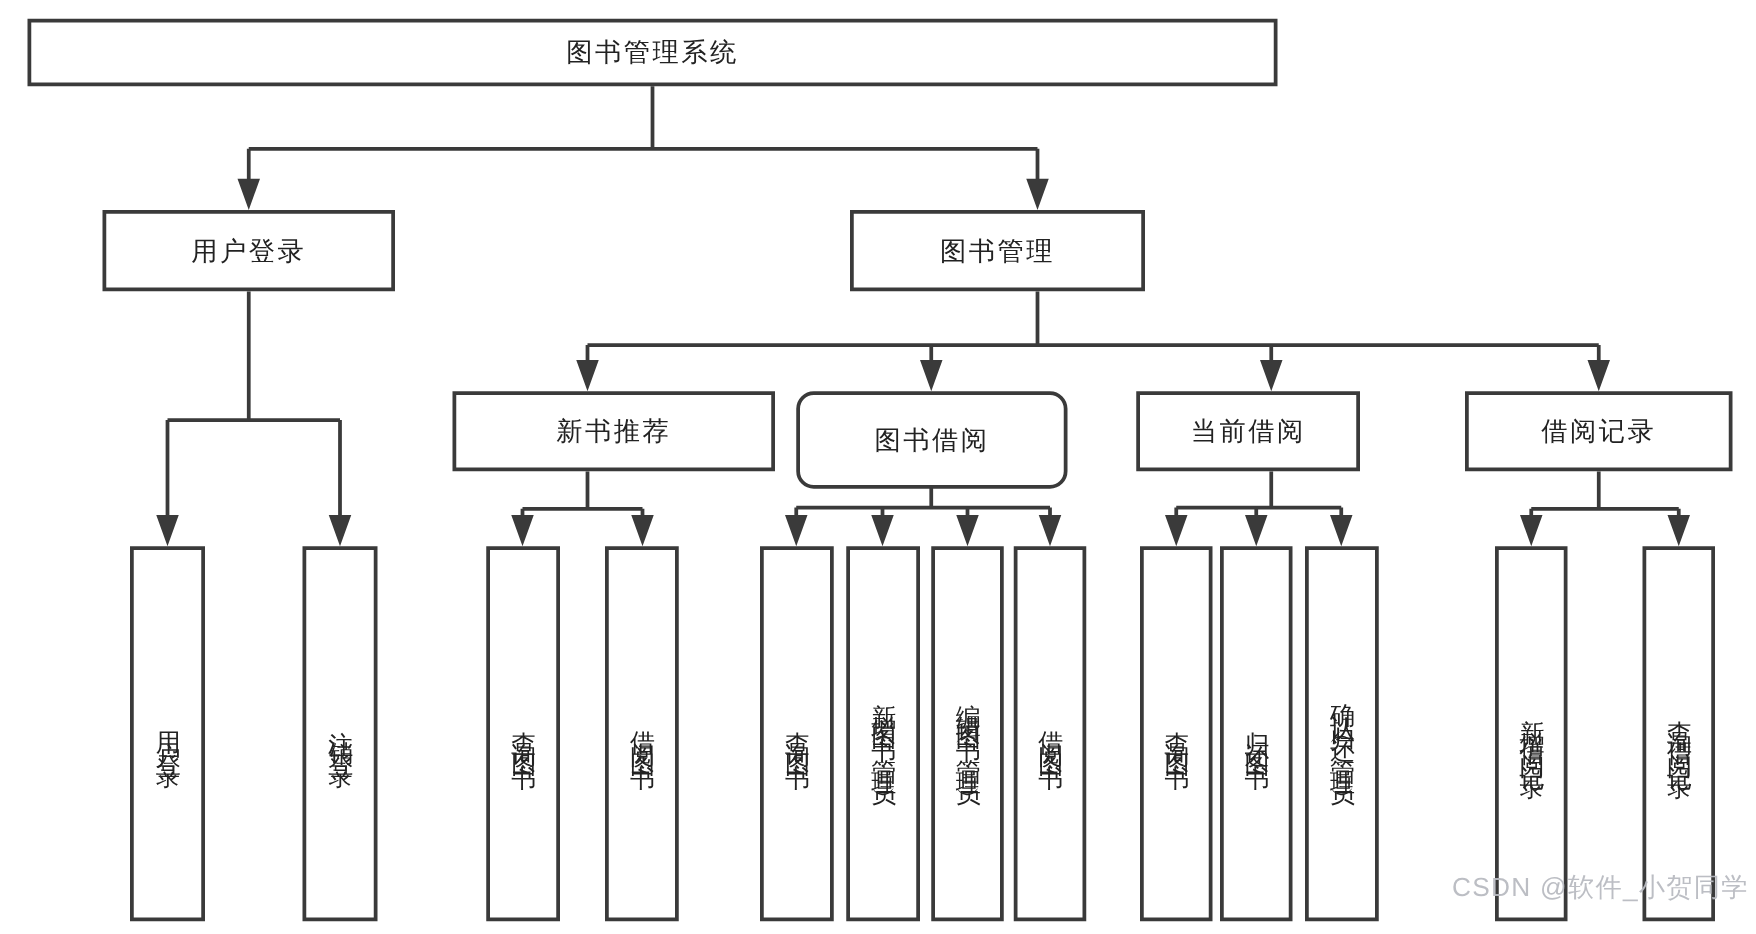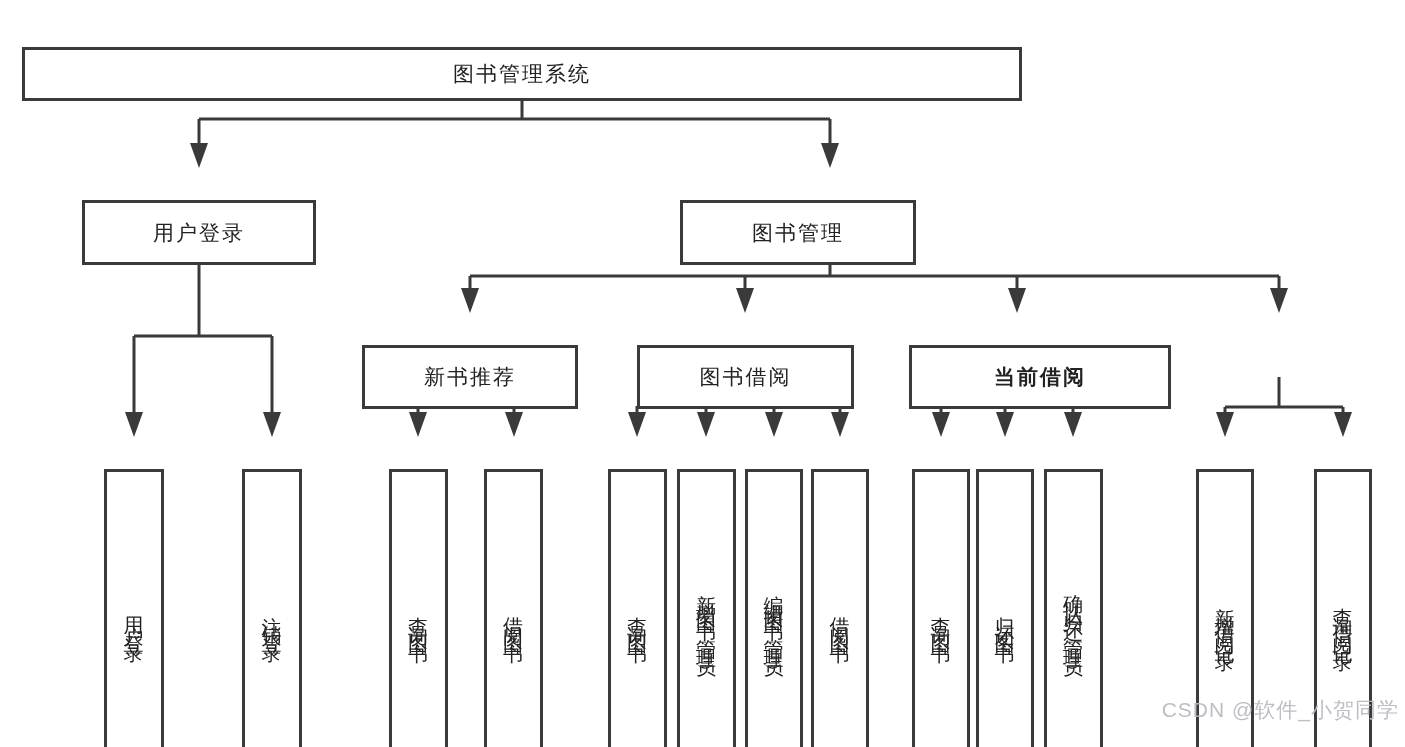--- a/index.html
+++ b/index.html
@@ -15,41 +15,40 @@
     position:absolute;left:0;top:0;width:1405px;height:747px;
     pointer-events:none;
   }
   .node{
     position:absolute;
     box-sizing:border-box;
     border:3px solid #3a3a3a;
     background:#ffffff;
     display:flex;align-items:center;justify-content:center;
     text-align:center;
-    margin-top:32px;
   }
   .node.h{
     font-size:21px;
     letter-spacing:2px;
     white-space:nowrap;
   }
   .node.v span{
     writing-mode:vertical-rl;
     text-orientation:mixed;
     font-size:20px;
     line-height:1;
     letter-spacing:9px;
   }
   
   #n-root           {left:22px;  top:15px;  width:1000px; height:54px;}
   #n-user-login     {left:82px;  top:168px; width:234px;  height:65px;}
   #n-book-mgmt      {left:680px; top:168px; width:236px;  height:65px;}
-  #n-new-books      {left:362px; top:313px; width:216px;  height:64px;}
-  #n-book-borrow    {left:637px; top:313px; width:217px;  height:64px;}
-  #n-current-borrow {left:909px; top:313px; width:262px;  height:64px;font-weight:bold;}
+  #n-new-books      {left:362px; top:313px; width:258px;  height:64px;}
+  #n-book-borrow    {left:637px; top:313px; width:217px;  height:78px;border-radius:14px;}
+  #n-current-borrow {left:909px; top:313px; width:179px;  height:64px;}
   #n-borrow-records {left:1172px;top:313px; width:214px;  height:64px;}
   .leaf{top:437px;height:300px;}
   #n-login      {left:104px;  width:60px;}
   #n-logout     {left:242px;  width:60px;}
   #n-nb-query   {left:389px;  width:59px;}
   #n-nb-borrow  {left:484px;  width:59px;}
   #n-bb-query   {left:608px;  width:59px;}
   #n-bb-add     {left:677px;  width:59px;}
   #n-bb-edit    {left:745px;  width:58px;}
   #n-bb-borrow  {left:811px;  width:58px;}
@@ -96,20 +95,21 @@
   </svg>
 
   <div class="node h" id="n-root">图书管理系统</div>
 
   <div class="node h" id="n-user-login">用户登录</div>
   <div class="node h" id="n-book-mgmt">图书管理</div>
 
   <div class="node h" id="n-new-books">新书推荐</div>
   <div class="node h" id="n-book-borrow">图书借阅</div>
   <div class="node h" id="n-current-borrow">当前借阅</div>
+  <div class="node h" id="n-borrow-records">借阅记录</div>
 
   <div class="node v leaf" id="n-login">
     <span>用户登录</span>
   </div>
   <div class="node v leaf" id="n-logout">
     <span>注销登录</span>
   </div>
   <div class="node v leaf" id="n-nb-query">
     <span>查询图书</span>
   </div>

